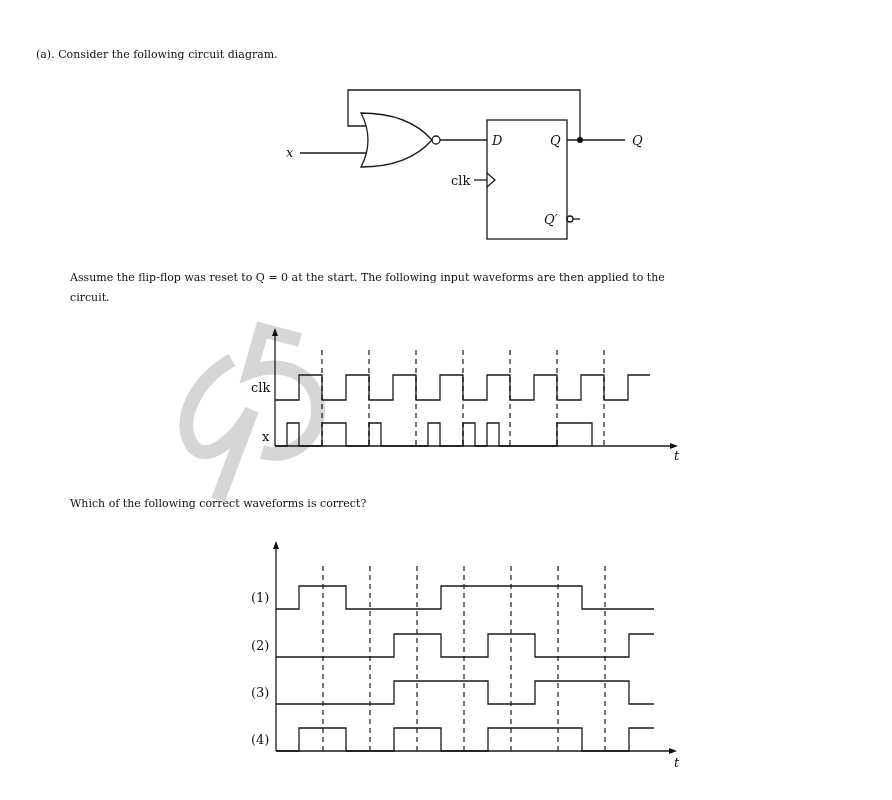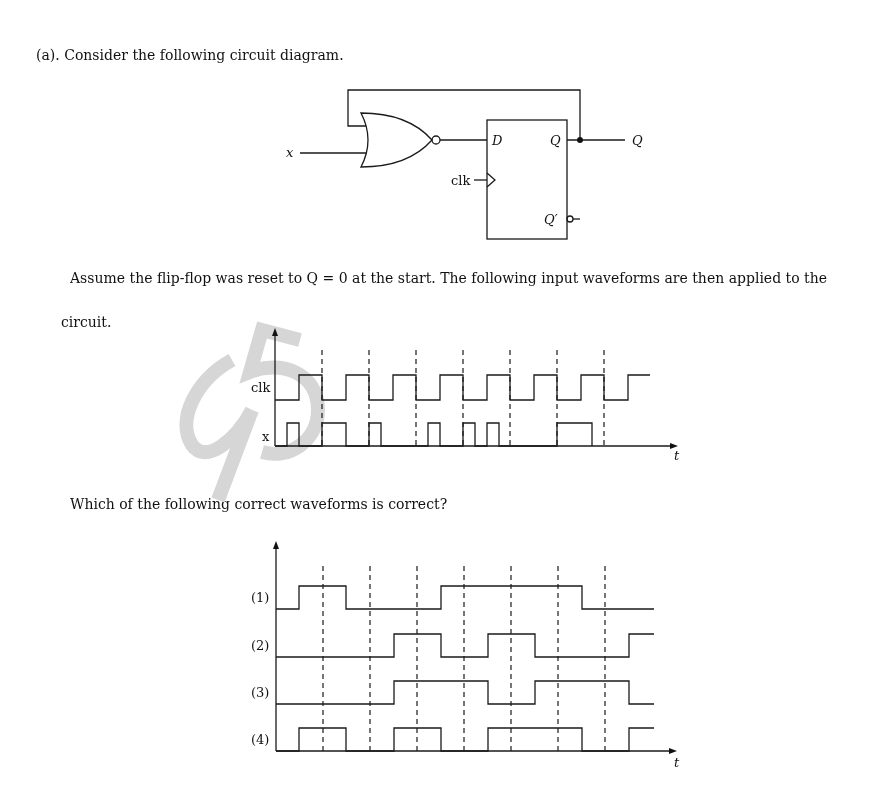--- a/index.html
+++ b/index.html
@@ -1,35 +1,35 @@
 <!DOCTYPE html>
 <html><head>
 <meta charset="utf-8">
 <style>
   html, body { margin: 0; padding: 0; background: #ffffff; }
   body { width: 892px; height: 800px; position: relative; overflow: hidden;
          font-family: "DejaVu Serif", "Liberation Serif", serif; color: #111; }
-  .text { position: absolute; font-size: 14px; line-height: 20px; white-space: nowrap; }
+  .text { position: absolute; font-size: 11px; line-height: 20px; white-space: nowrap; }
   svg { position: absolute; left: 0; top: 0; }
   .wire { stroke: #1a1a1a; stroke-width: 1.3; fill: none; }
   .dash { stroke: #1a1a1a; stroke-width: 1.2; stroke-dasharray: 5 4; fill: none; }
   .lbl { font-family: "DejaVu Serif", "Liberation Serif", serif; font-size: 13px; fill: #111; }
   .lbli { font-family: "DejaVu Serif", "Liberation Serif", serif; font-size: 13px; font-style: italic; fill: #111; }
   .watermark { fill: none; stroke: #d6d6d6; stroke-width: 14; }
 </style>
 </head>
 <body>
 
 <div class="text" style="left:36px; top:45px;">
   <span>(a).</span>
   <span>Consider the following circuit diagram.</span>
 </div>
 
 <div class="text" style="left:70px; top:268px;">Assume the flip-flop was reset to Q = 0 at the start. The following input waveforms are then applied to the</div>
-<div class="text" style="left:61px; top:288px;margin-top:24px;">circuit.</div>
+<div class="text" style="left:70px; top:288px;">circuit.</div>
 
 <div class="text" style="left:70px; top:494px;">Which of the following correct waveforms is correct?</div>
 
 <svg width="892" height="800" viewBox="0 0 892 800">
 
   <g>
     <path class="watermark" d="M232,360 C196,380 176,420 192,445 C206,465 236,440 252,410"></path>
     <path class="watermark" d="M252,410 L218,500"></path>
     <path class="watermark" d="M300,340 L262,330 L250,372 C280,360 318,372 318,410 C318,440 290,460 262,452"></path>
   </g>

